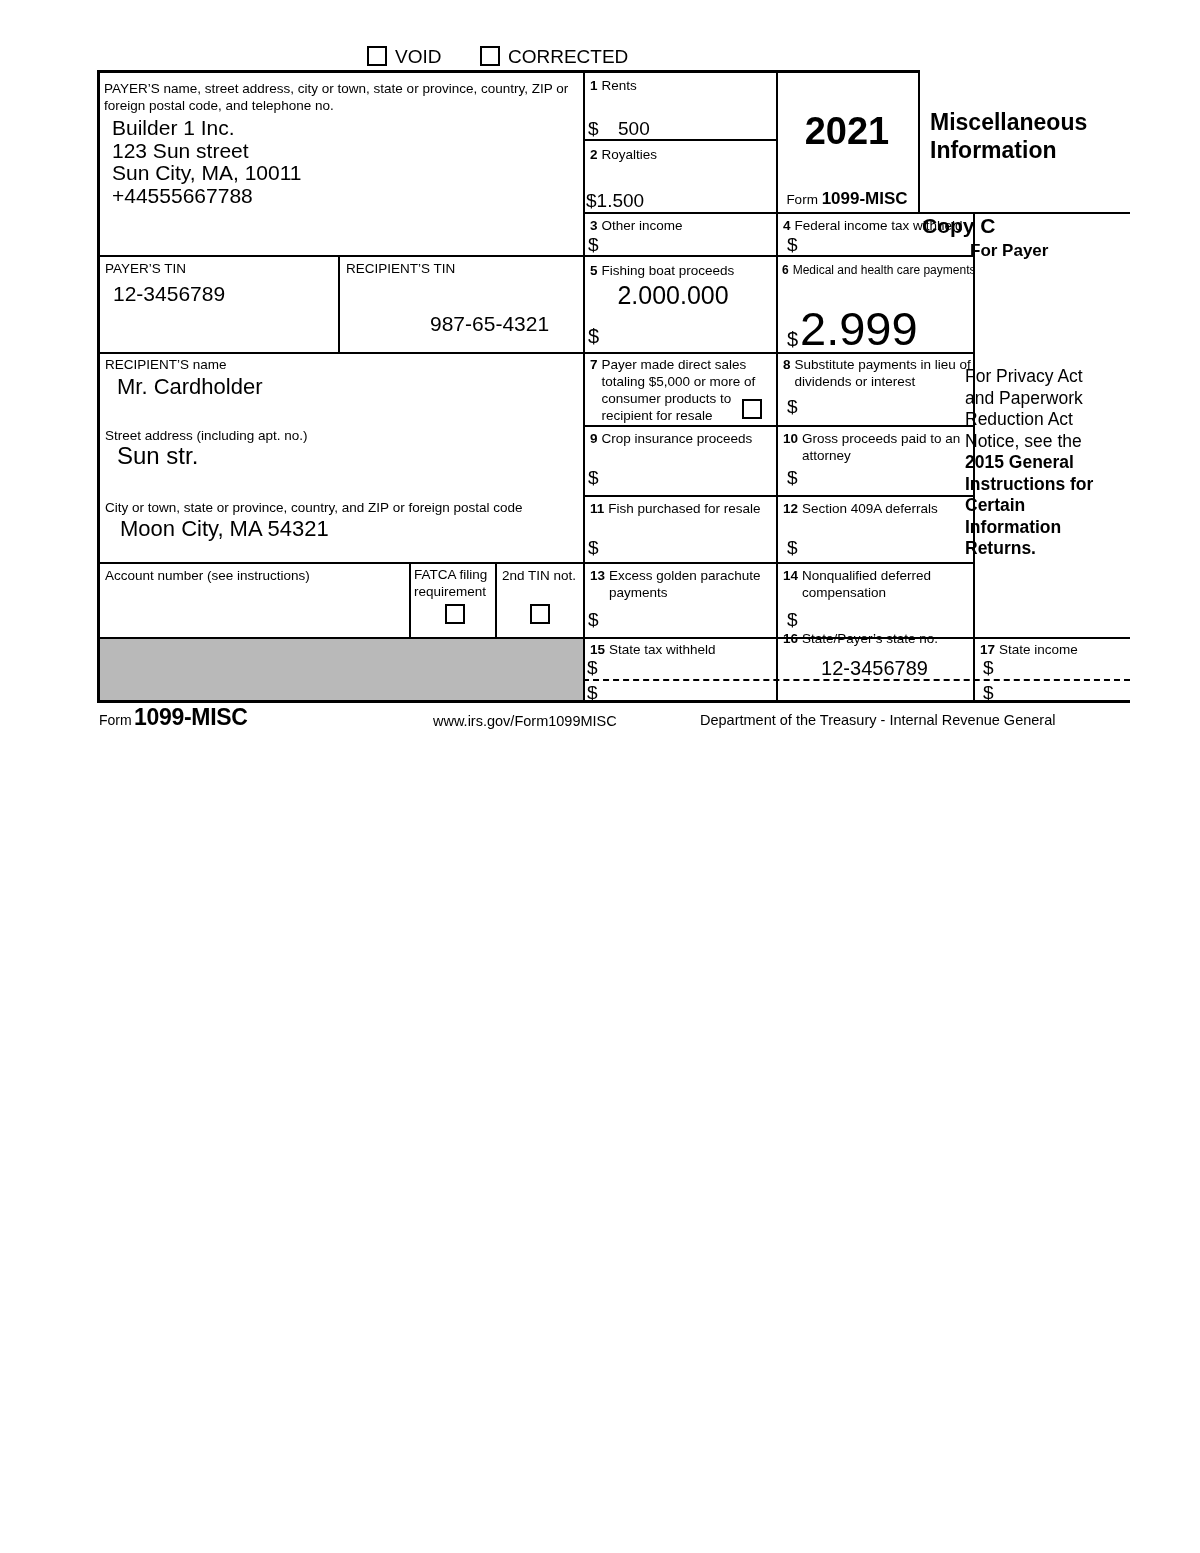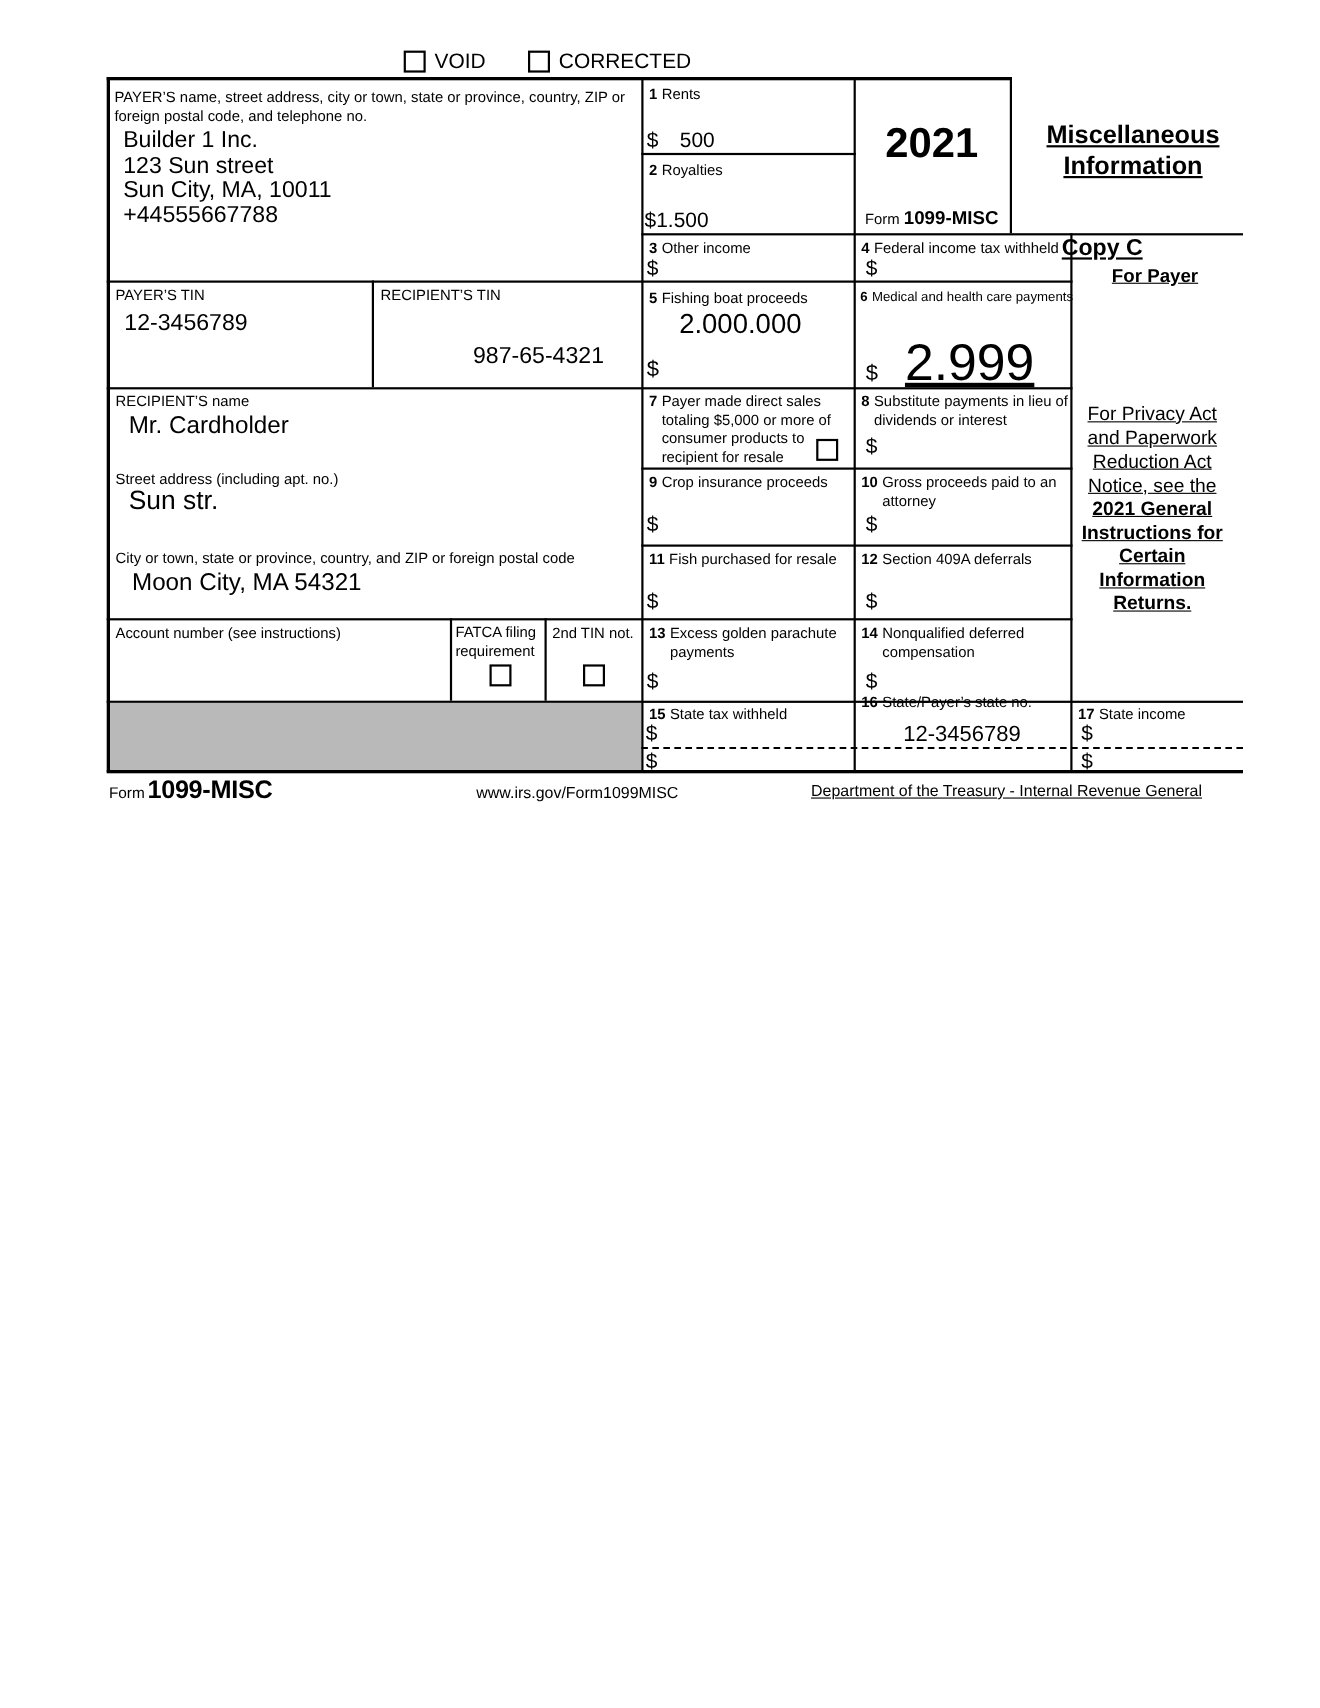--- a/index.html
+++ b/index.html
@@ -9,21 +9,21 @@
   .dashline{position:absolute;height:0;border-top:2px dashed #000;}
   .cb{position:absolute;width:16px;height:16px;border:2px solid #000;background:#fff;}
   .lbl{position:absolute;font-size:13.5px;line-height:1.26;letter-spacing:0;}
   .lbl .bnum{font-weight:bold;margin-right:4px;}
   .flexlbl{display:flex;align-items:flex-start;}
   .val{position:absolute;font-size:21px;}
   .money{position:absolute;font-size:19px;}
   .dollar{position:absolute;font-size:20px;}
   .hdrcb-label{position:absolute;font-size:19px;}
   .bold{font-weight:bold;}
-  .rt{text-align:center;text-decoration:underline;}
+  .rt{text-align:left;}
   .ctr{text-align:center;}
   .graybar{position:absolute;background:#b9b9b9;}
   .privacy-line{display:block;}
 </style>
 </head>
 <body>
 
 <div id="canvas">
 
   <div class="cb" style="left:367px;top:46px;"></div>
@@ -191,21 +191,21 @@
       <span>State income</span>
   </div>
   <div class="money" style="left:983px;top:657px;">$</div>
   <div class="money" style="left:983px;top:682px;">$</div>
 
   <div class="rt" style="position:absolute;left:965px;top:366px;width:165px;font-size:17.5px;line-height:21.5px;">
     <span class="privacy-line">For Privacy Act</span>
     <span class="privacy-line">and Paperwork</span>
     <span class="privacy-line">Reduction Act</span>
     <span class="privacy-line">Notice, see the</span>
-    <span class="privacy-line bold">2021 General</span>
+    <span class="privacy-line bold">2015 General</span>
     <span class="privacy-line bold">Instructions for</span>
     <span class="privacy-line bold">Certain</span>
     <span class="privacy-line bold">Information</span>
     <span class="privacy-line bold">Returns.</span>
   </div>
 
   <div style="position:absolute;left:99px;top:712px;font-size:14px;">Form</div>
   <div style="position:absolute;left:134px;top:704px;font-size:23px;font-weight:bold;letter-spacing:-0.3px;">1099-MISC</div>
   <div style="position:absolute;left:433px;top:713px;font-size:14.5px;">www.irs.gov/Form1099MISC</div>
   <div class="rt" style="position:absolute;left:700px;top:712px;width:430px;font-size:14.5px;">Department of the Treasury - Internal Revenue General</div>

